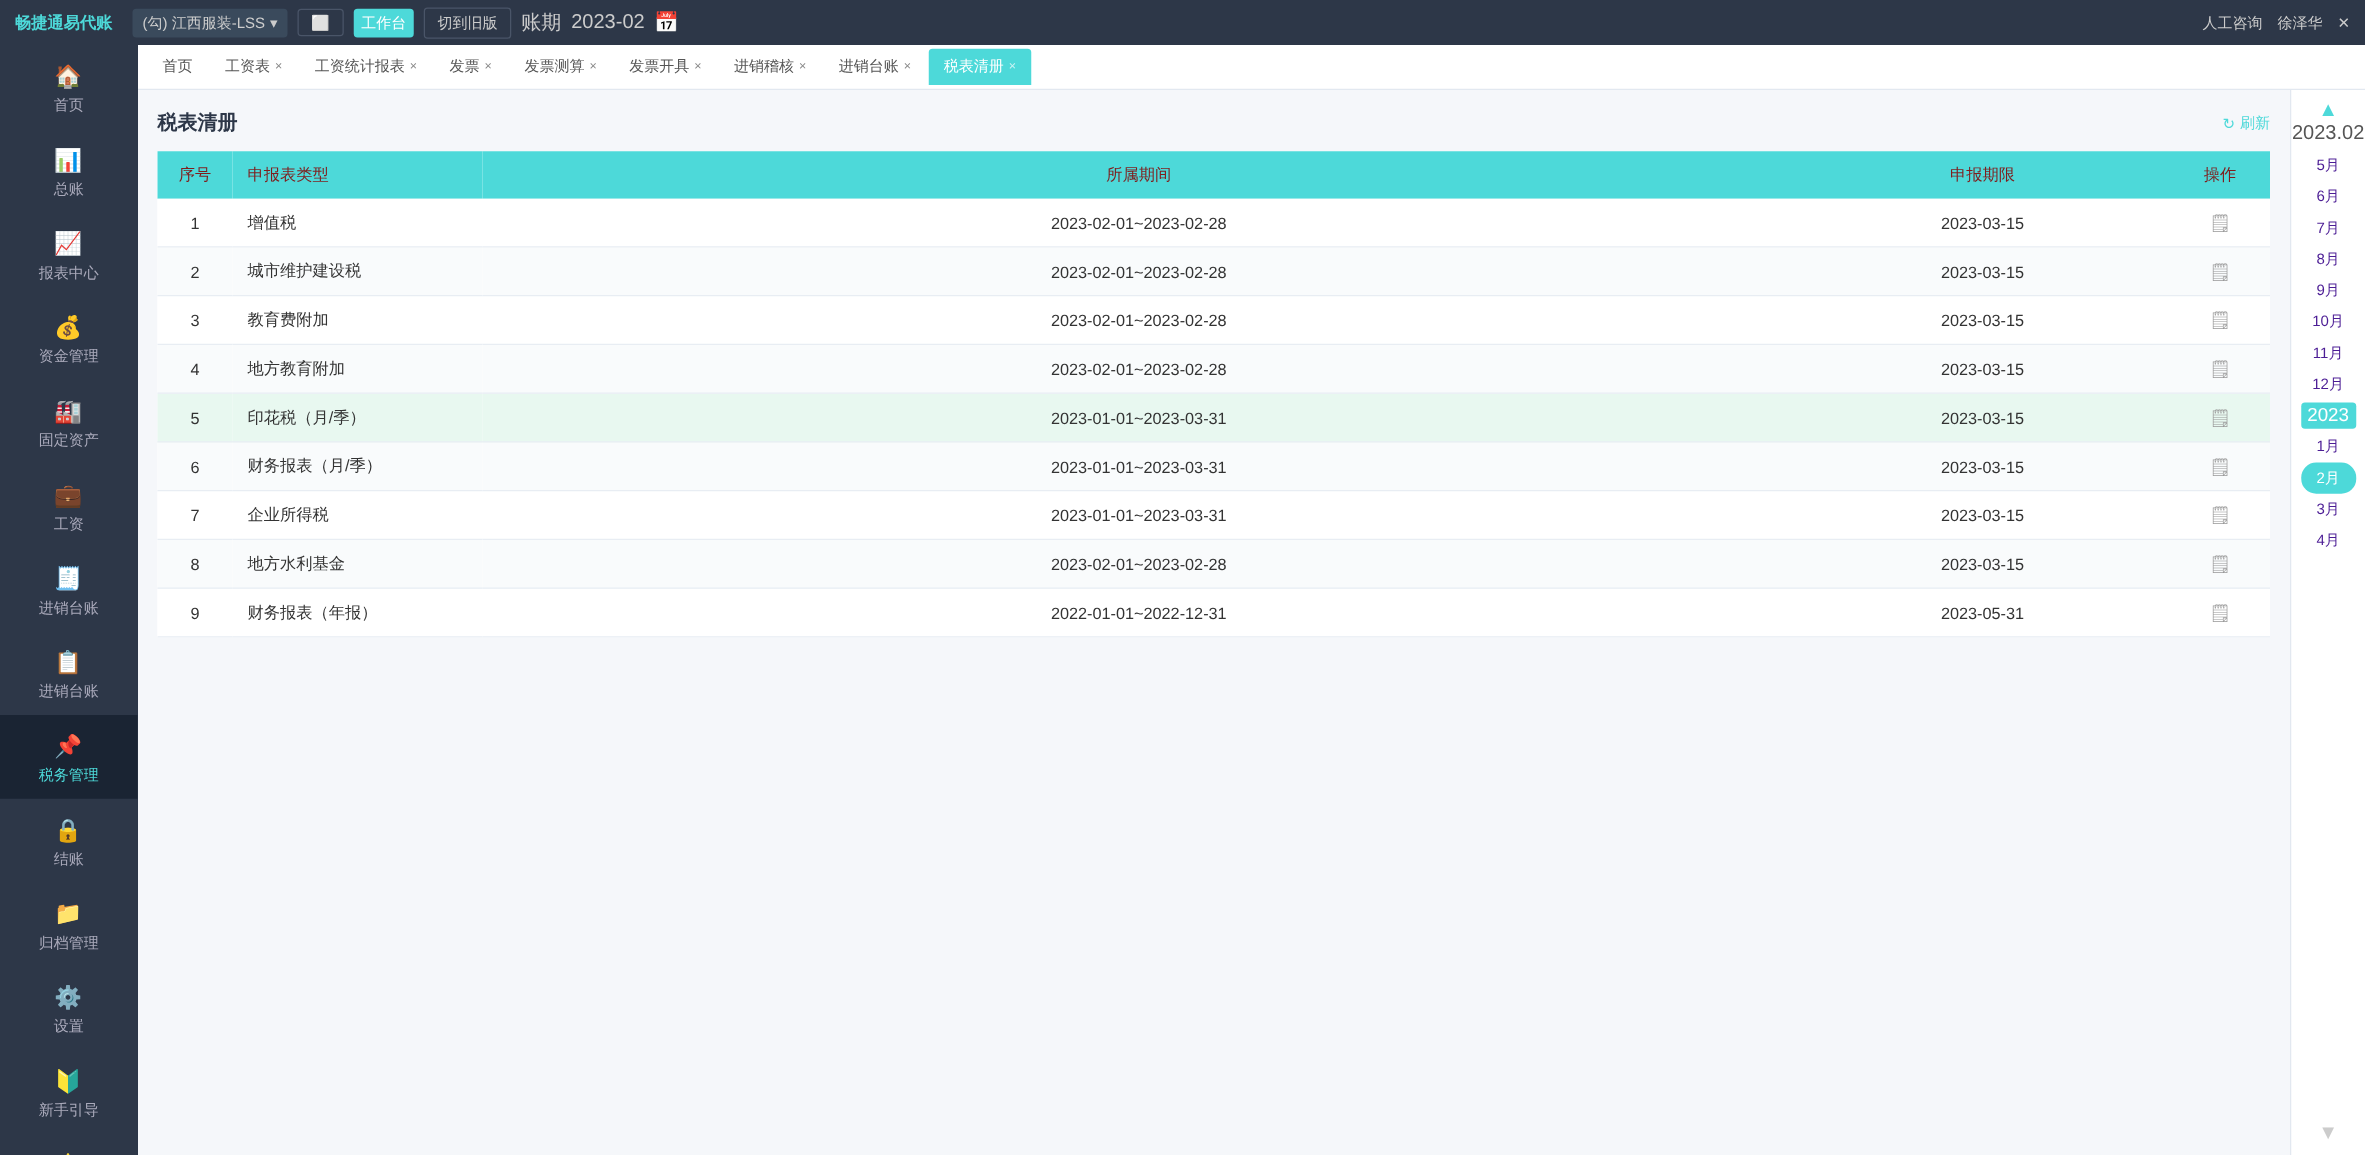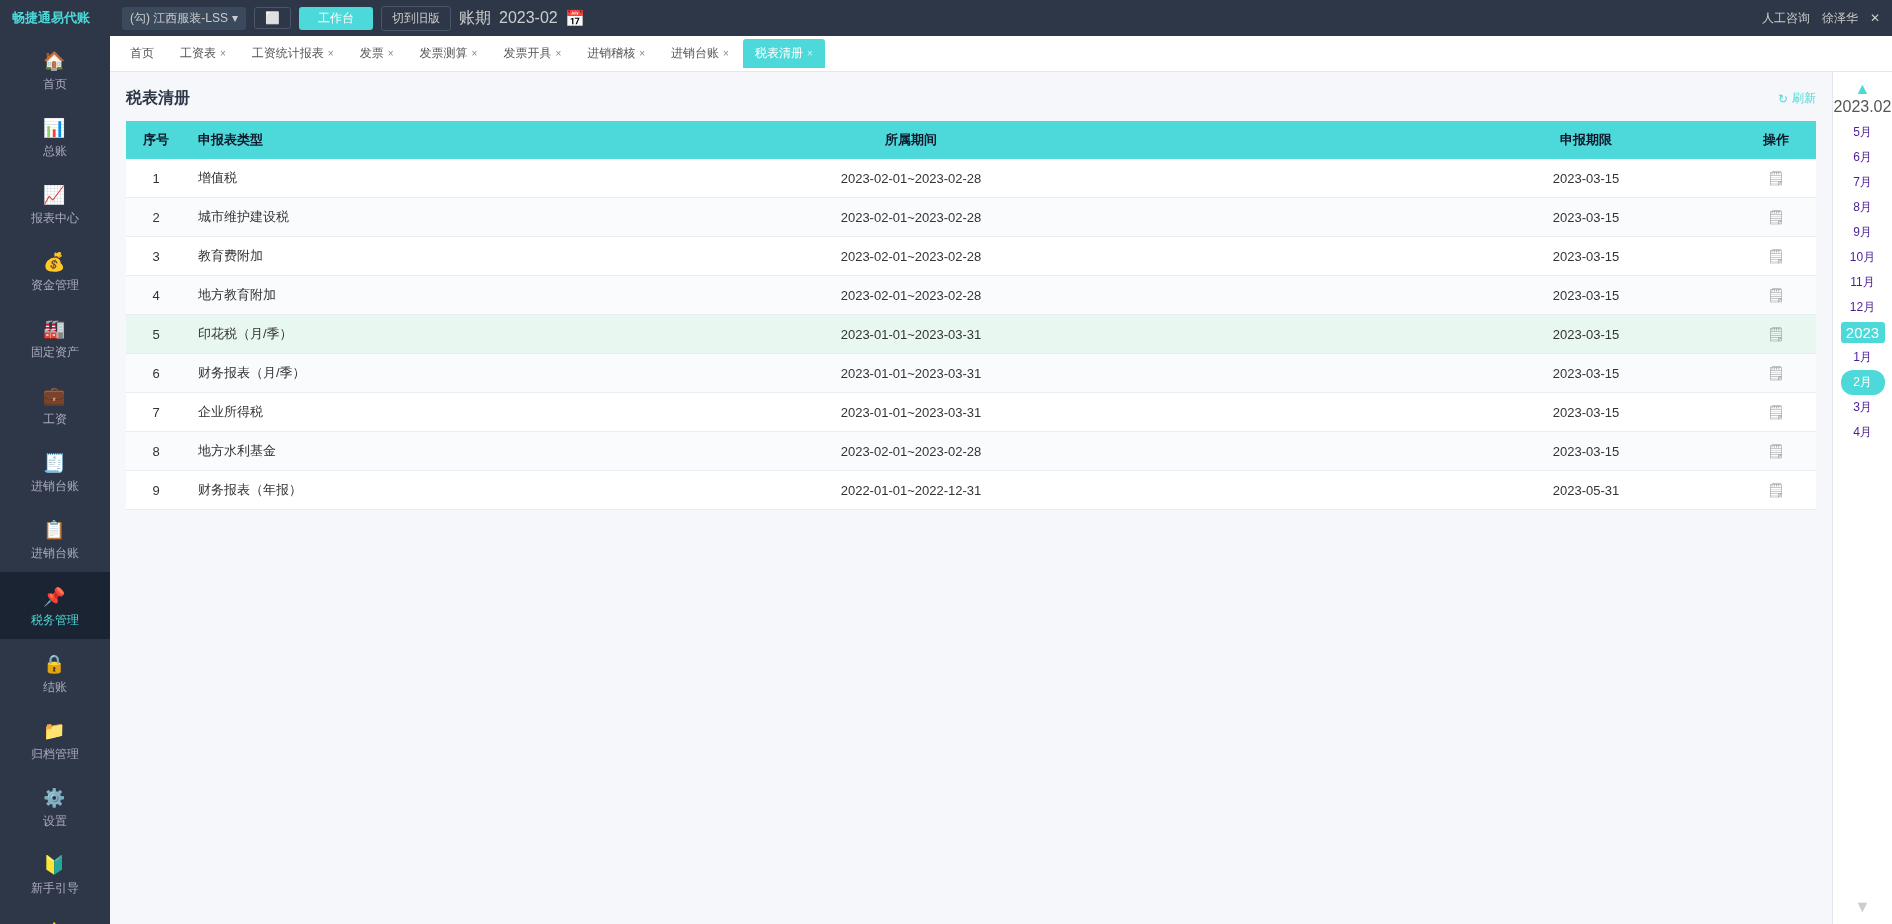--- a/index.html
+++ b/index.html
@@ -1,22 +1,22 @@
 <!DOCTYPE html>
 <html><head>
   <meta charset="utf-8">
   <style>
     * { box-sizing: border-box; margin: 0; padding: 0; }
     body { font-family: 'Microsoft YaHei', Arial, sans-serif; font-size: 13px; background: #f0f2f5; color: #333; display: flex; flex-direction: column; height: 924px; overflow: hidden; }
 
     
     .top-bar { height: 36px; background: #2d3748; display: flex; align-items: center; padding: 0 12px; gap: 8px; flex-shrink: 0; }
-    .top-bar-logo { color: #4dd9d9; font-size: 13px; font-weight: bold; margin-right: 24px; }
+    .top-bar-logo { color: #4dd9d9; font-size: 13px; font-weight: bold; margin-right: 8px; }
     .company-select { background: #3a4a5c; color: #ccc; border: none; border-radius: 3px; padding: 3px 8px; font-size: 12px; display: flex; align-items: center; gap: 4px; cursor: pointer; }
-    .top-bar-btn { background: #4dd9d9; color: #fff; border: none; border-radius: 3px; padding: 3px 19px; font-size: 12px; cursor: pointer; }
+    .top-bar-btn { background: #4dd9d9; color: #fff; border: none; border-radius: 3px; padding: 3px 6px; font-size: 12px; cursor: pointer; }
     .top-bar-btn2 { background: transparent; color: #ccc; border: 1px solid #4a5568; border-radius: 3px; padding: 3px 10px; font-size: 12px; cursor: pointer; }
     .period-label { color: #ccc; font-size: 16px; }
     .top-bar-right { margin-left: auto; display: flex; align-items: center; gap: 12px; color: #ccc; font-size: 12px; }
 
     
     .main-layout { display: flex; flex: 1; overflow: hidden; }
 
     
     .sidebar { width: 110px; background: #2d3748; display: flex; flex-direction: column; flex-shrink: 0; overflow-y: auto; }
     .sidebar-item { display: flex; flex-direction: column; align-items: center; padding: 14px 0 10px; cursor: pointer; color: #aab; font-size: 12px; gap: 4px; transition: background 0.2s; }
@@ -36,21 +36,21 @@
     
     .page-content { flex: 1; overflow: auto; padding: 16px; position: relative; }
 
     
     .page-header { display: flex; align-items: center; justify-content: space-between; margin-bottom: 12px; }
     .page-title { font-size: 16px; font-weight: bold; color: #2d3748; }
     .refresh-btn { display: flex; align-items: center; gap: 4px; color: #4dd9d9; font-size: 12px; cursor: pointer; }
 
     
     .data-table { width: 100%; border-collapse: collapse; background: #fff; }
-    .data-table th { background: #4dd9d9; color: #0f172a; padding: 10px 12px; font-size: 13px; font-weight: bold; text-align: center; }
+    .data-table th { background: #4dd9d9; color: #7f1d1d; padding: 10px 12px; font-size: 13px; font-weight: normal; text-align: center; }
     .data-table td { padding: 10px 12px; font-size: 13px; border-bottom: 1px solid #e8edf3; text-align: center; }
     .data-table tr:nth-child(odd) { background: #fff; }
     .data-table tr:nth-child(even) { background: #f9fbfc; }
     .data-table tr.highlighted { background: #e8f8f0; }
     .action-icon { cursor: pointer; color: #999; font-size: 14px; }
 
     
     .right-panel { width: 60px; background: #fff; border-left: 1px solid #e2e8f0; display: flex; flex-direction: column; align-items: center; padding: 8px 0; flex-shrink: 0; }
     .right-panel-year { font-size: 16px; color: #555; margin-bottom: 4px; }
     .right-panel-item { width: 44px; text-align: center; padding: 4px 0; font-size: 12px; color: #4c1d95; cursor: pointer; border-radius: 3px; }

